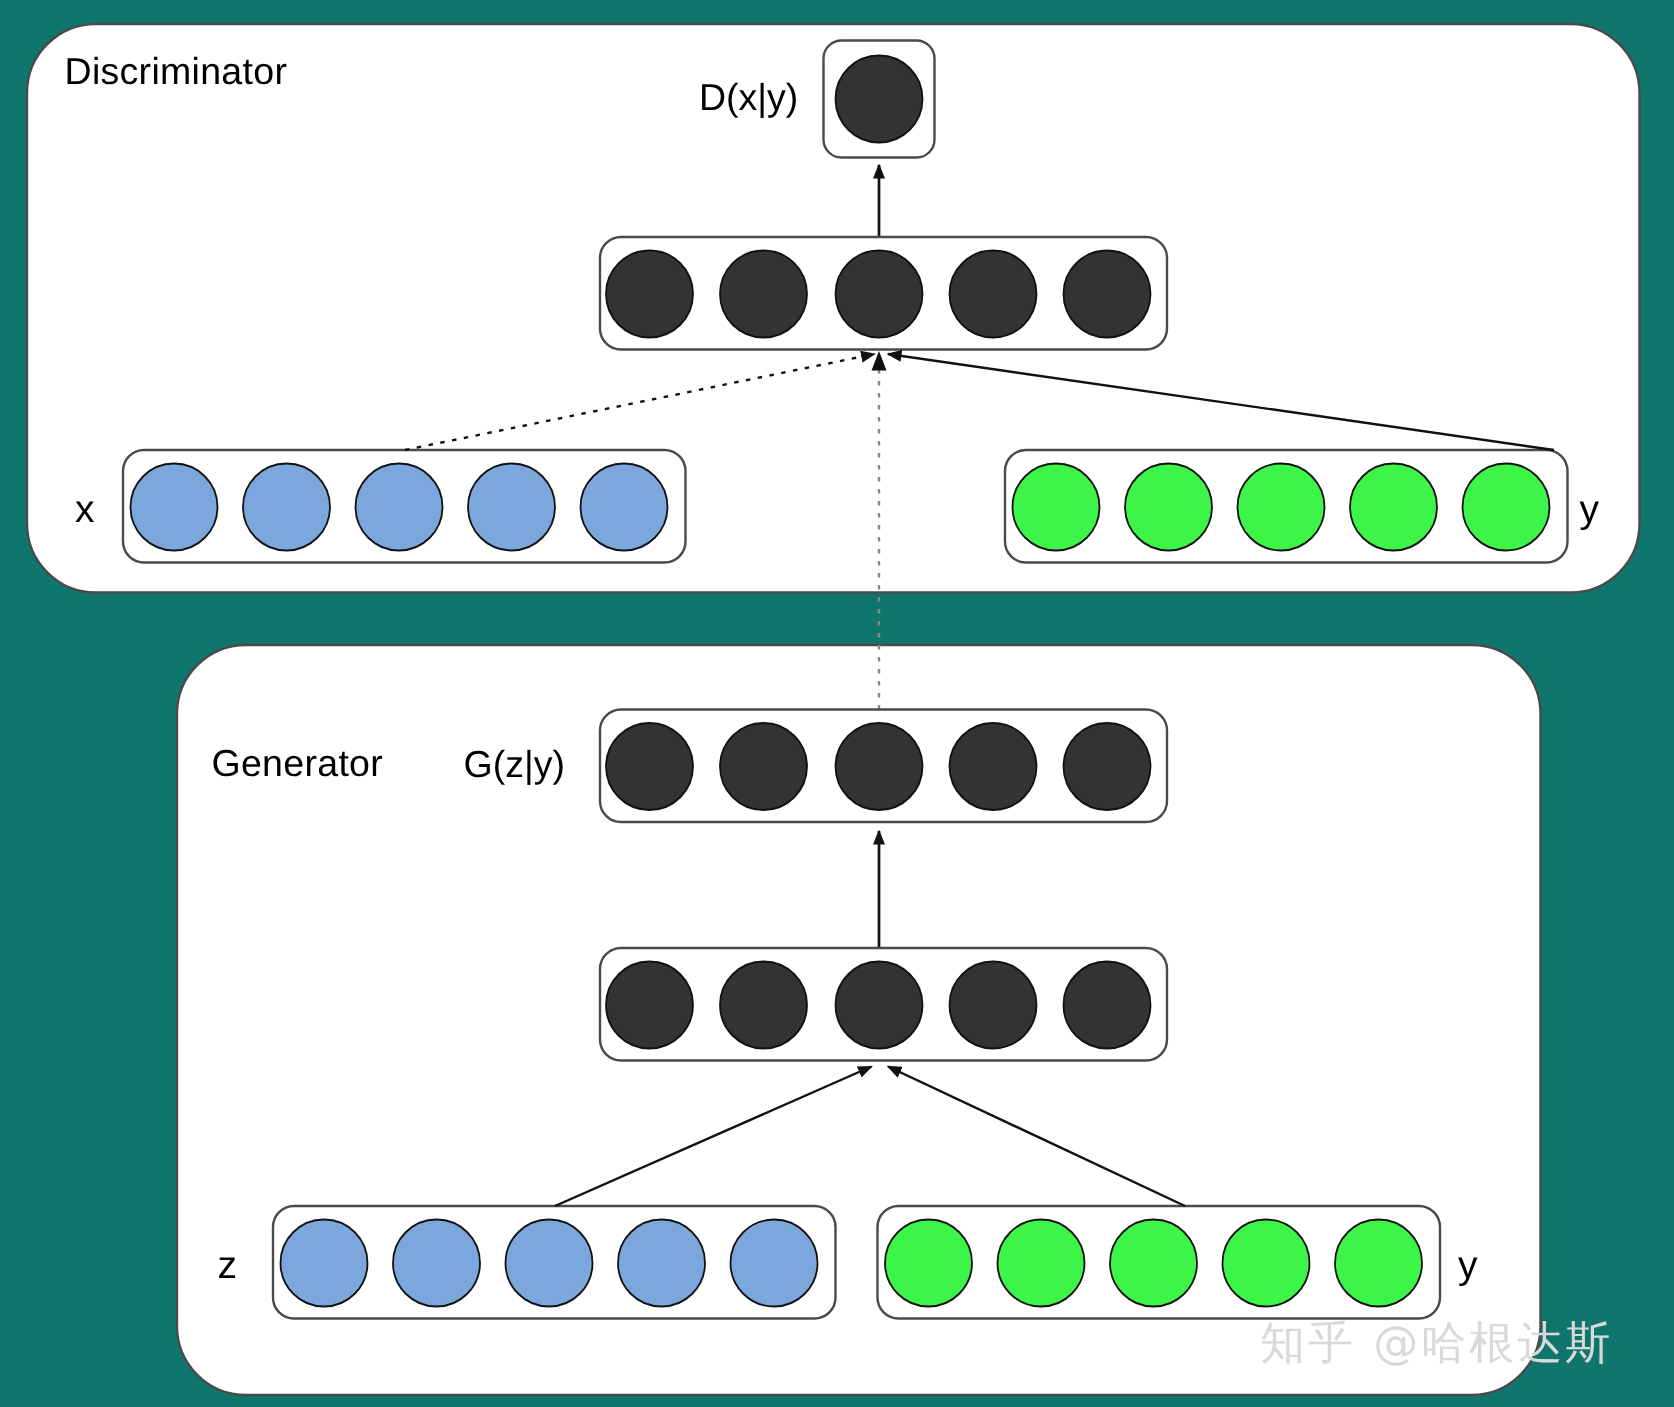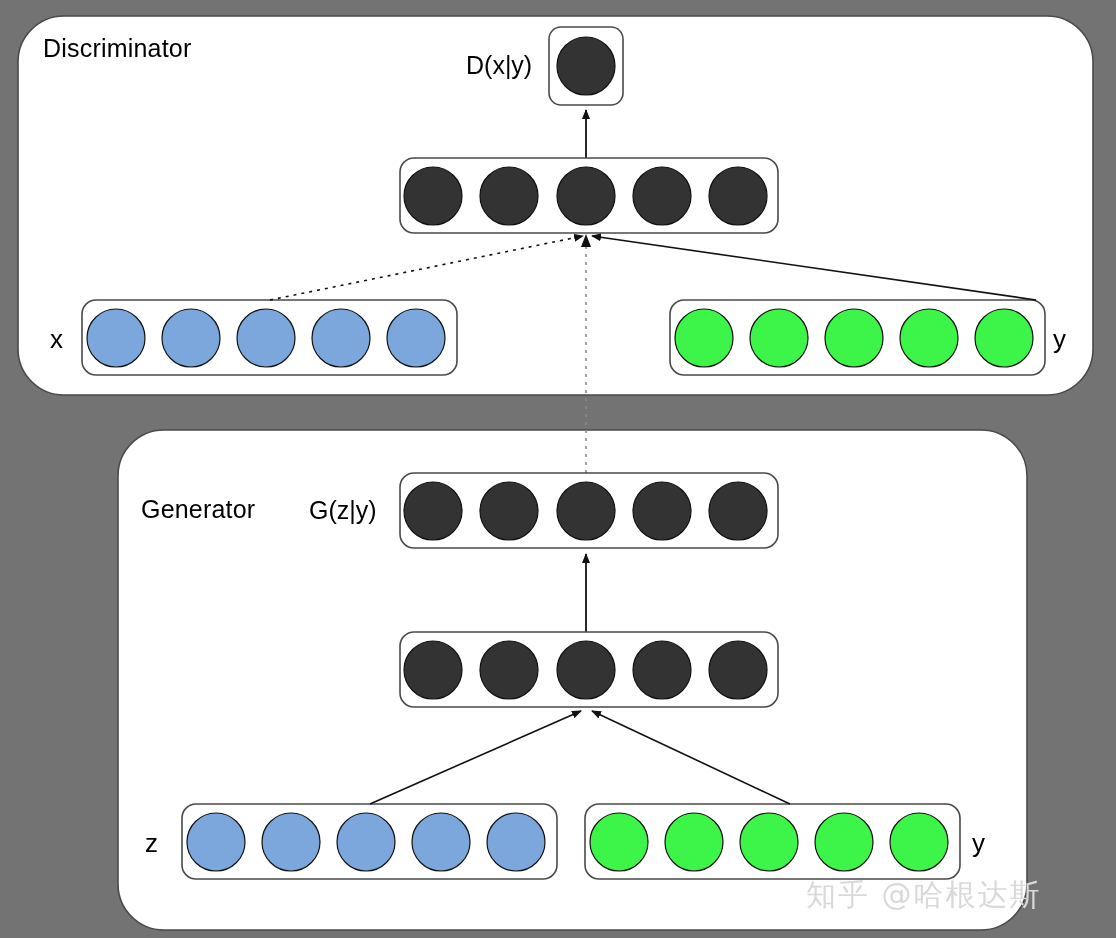--- a/index.html
+++ b/index.html
@@ -5,21 +5,21 @@
 <style>
   html, body {
     margin: 0;
     padding: 0;
     background: #ffffff;
   }
   #canvas {
     position: relative;
     width: 1116px;
     height: 938px;
-    background: #737373;
+    background: #0f766e;
     font-family: "Liberation Sans", "DejaVu Sans", sans-serif;
     overflow: hidden;
   }
   #diagram-svg {
     position: absolute;
     left: 0;
     top: 0;
     width: 1116px;
     height: 938px;
   }
@@ -43,20 +43,21 @@
     white-space: nowrap;
   }
   .watermark {
     position: absolute;
     font-size: 30px;
     color: #d9d9d9;
     white-space: nowrap;
     font-family: "DejaVu Sans", sans-serif;
     letter-spacing: 2px;
     user-select: none;
+    margin-left: 34px;
   }
 </style>
 </head>
 <body>
 
 <div id="canvas">
 
   <svg id="diagram-svg" viewBox="0 0 1116 938" xmlns="http://www.w3.org/2000/svg">
     <defs>
       <marker id="arrowhead" markerWidth="10" markerHeight="8" refX="9" refY="4" orient="auto" markerUnits="userSpaceOnUse">

